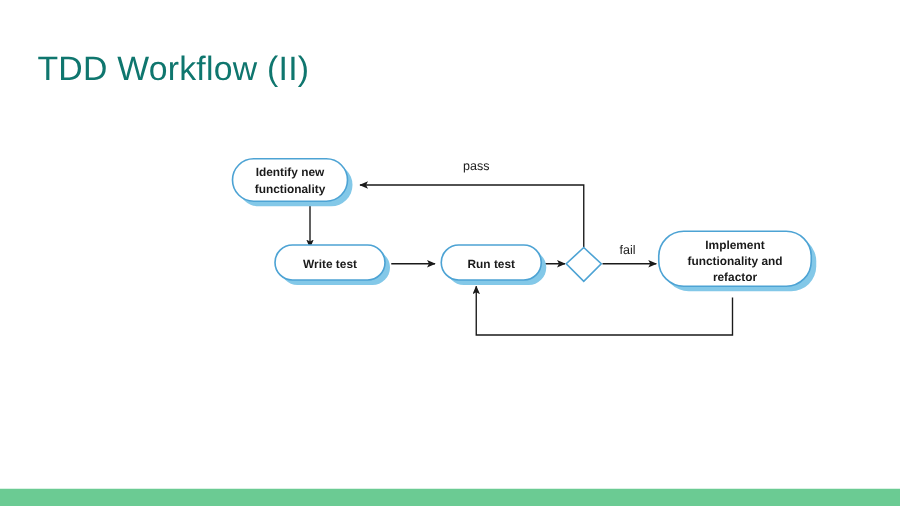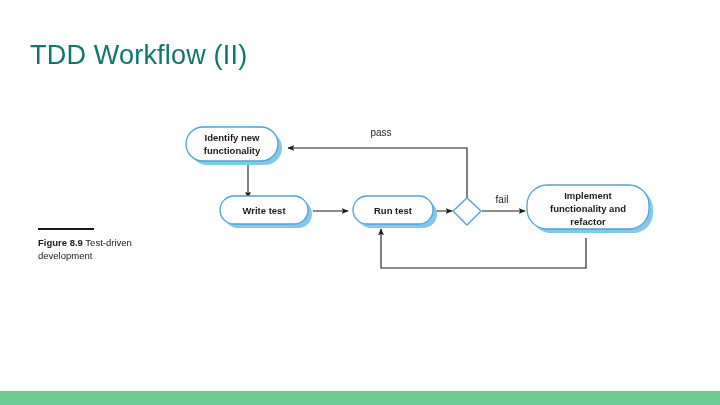--- a/index.html
+++ b/index.html
@@ -166,21 +166,15 @@
         <text class="node-text" x="588" y="199">Implement</text>
         <text class="node-text" x="588" y="212">functionality and</text>
         <text class="node-text" x="588" y="225">refactor</text>
       </g>
 
       <text class="edge-label" x="381" y="136">pass</text>
       <text class="edge-label" x="502" y="203">fail</text>
     </svg>
   </div>
 
-  <div id="caption">
-    <div id="caption-rule"></div>
-    <div id="caption-text">
-      <span class="fig-num">Figure 8.9</span><span> Test-driven development</span>
-    </div>
-  </div>
 
   <div id="bottom-bar"></div>
 </div>
 
 </body></html>

